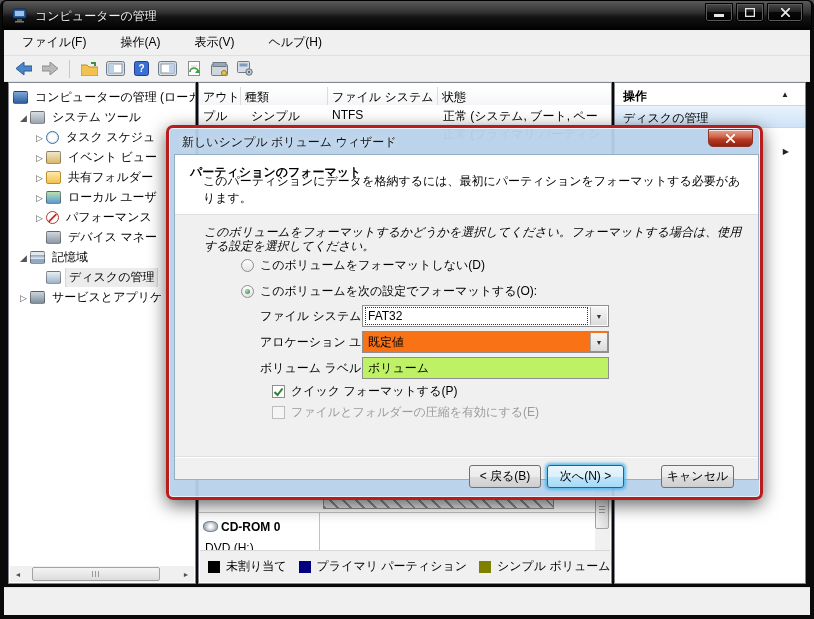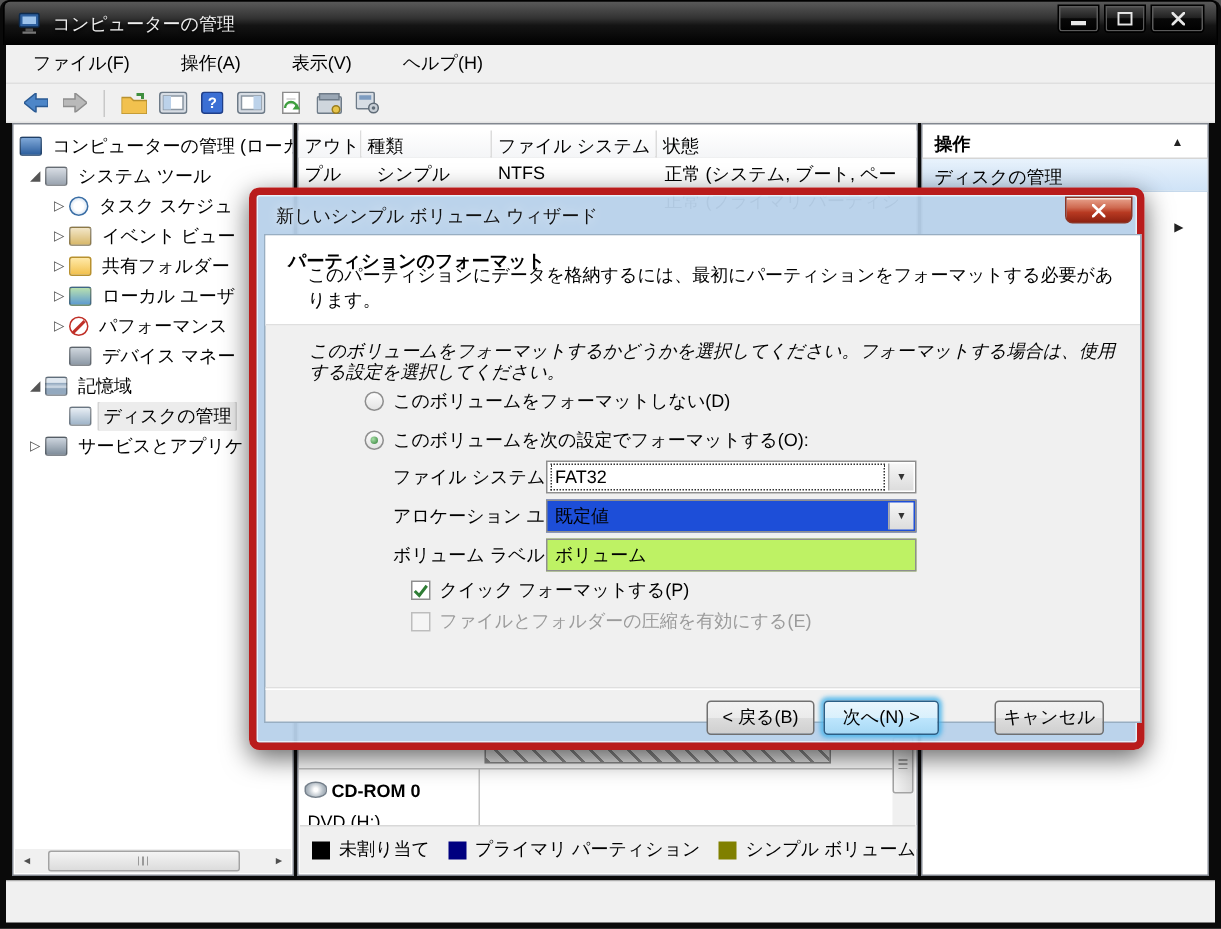--- a/index.html
+++ b/index.html
@@ -79,42 +79,42 @@
   
   .rp-title{position:absolute;left:8px;top:5px;font-weight:bold;}
   .rp-sep{position:absolute;left:0;right:0;top:22px;height:1px;background:#d5d5d5;}
   .rp-item{position:absolute;left:0;right:0;top:23px;height:22px;
     background:linear-gradient(#e8f2fc,#cfe3f7);border-bottom:1px solid #c6d9ec;}
   .rp-item .lbl{position:absolute;left:8px;top:4px;}
   .rp-col{position:absolute;right:16px;top:7px;font-size:8px;color:#222;}
   .rp-exp{position:absolute;right:16px;top:64px;font-size:8px;color:#222;}
   
   .dialog{position:absolute;left:166px;top:125px;width:597px;height:375px;z-index:10;
-    background:rgba(183,209,234,0.95);border:5px solid #b91c1c;border-radius:7px;
+    background:rgba(183,209,234,0.95);border:3px solid #b91c1c;border-radius:7px;
     box-shadow:0 5px 18px rgba(0,0,0,.6), inset 0 0 0 1px rgba(255,255,255,.65);}
   .dlg-title{position:absolute;left:13px;top:6px;color:#111;text-shadow:0 0 8px rgba(255,255,255,.9);}
   .dlg-close{position:absolute;left:539px;top:1px;width:45px;height:18px;border:1px solid #8c3526;
     border-radius:0 0 5px 5px;background:linear-gradient(#e8a48e,#cf6a51 40%,#b83a22 60%,#8e2211);
     box-shadow:inset 0 1px 0 rgba(255,255,255,.7);display:flex;align-items:center;justify-content:center;}
   .dlg-body{position:absolute;left:5px;top:26px;width:585px;height:326px;background:#f0f0f0;border:1px solid #98aec2;}
   .dlg-header{position:absolute;left:0;top:0;width:100%;height:60px;background:#fff;border-bottom:1px solid #dfdfdf;}
   .dlg-htitle{position:absolute;left:15px;top:9px;font-weight:bold;}
   .dlg-hsub{position:absolute;left:28px;top:18px;width:545px;}
   .dlg-instr{position:absolute;left:29px;top:70px;width:545px;line-height:14px;font-style:italic;}
   .opt-row{position:absolute;display:flex;align-items:center;}
   .radio{width:13px;height:13px;border:1px solid #8e8e8e;border-radius:50%;background:linear-gradient(#fdfdfd,#e4e4e4);
     margin-right:6px;flex:none;position:relative;}
   .radio.on::after{content:"";position:absolute;left:3px;top:3px;width:5px;height:5px;border-radius:50%;
     background:radial-gradient(circle at 35% 35%,#a8e0a8,#2f7d35);}
   .cb{width:13px;height:13px;border:1px solid #8e8e8e;background:#fff;margin-right:6px;flex:none;
     display:flex;align-items:center;justify-content:center;}
   .cb.disabled{border-color:#bdbdbd;background:#f5f5f5;}
   .lbl-disabled{color:#9b9b9b;}
   .fld-label{position:absolute;left:85px;}
-  .combo{position:absolute;left:187px;width:247px;height:22px;background:#1d4ed8;border:1px solid #8e8e8e;}
+  .combo{position:absolute;left:187px;width:247px;height:22px;background:#f97316;border:1px solid #8e8e8e;}
   .combo.focused{background:#fff;}
   .combo .val{position:absolute;left:3px;top:2px;right:21px;bottom:2px;line-height:16px;padding:0 2px;}
   .combo.focused .val{outline:1px dotted #333;}
   .combo .arrowbtn{position:absolute;right:1px;top:1px;bottom:1px;width:17px;
     background:linear-gradient(#f6f6f6,#dcdcdc);border-left:1px solid #aaa;
     display:flex;align-items:center;justify-content:center;font-size:7px;color:#333;}
   .tinput{position:absolute;left:187px;width:247px;height:22px;background:#bef264;border:1px solid #8e8e8e;padding:2px 5px;line-height:16px;}
   .dlg-sep{position:absolute;left:0;top:301px;width:100%;height:2px;border-top:1px solid #dfdfdf;border-bottom:1px solid #fff;}
   .btn{position:absolute;height:23px;border:1px solid #707070;border-radius:3px;text-align:center;line-height:20px;
     background:linear-gradient(#f2f2f2,#ebebeb 50%,#dddddd 50%,#cfcfcf);}

